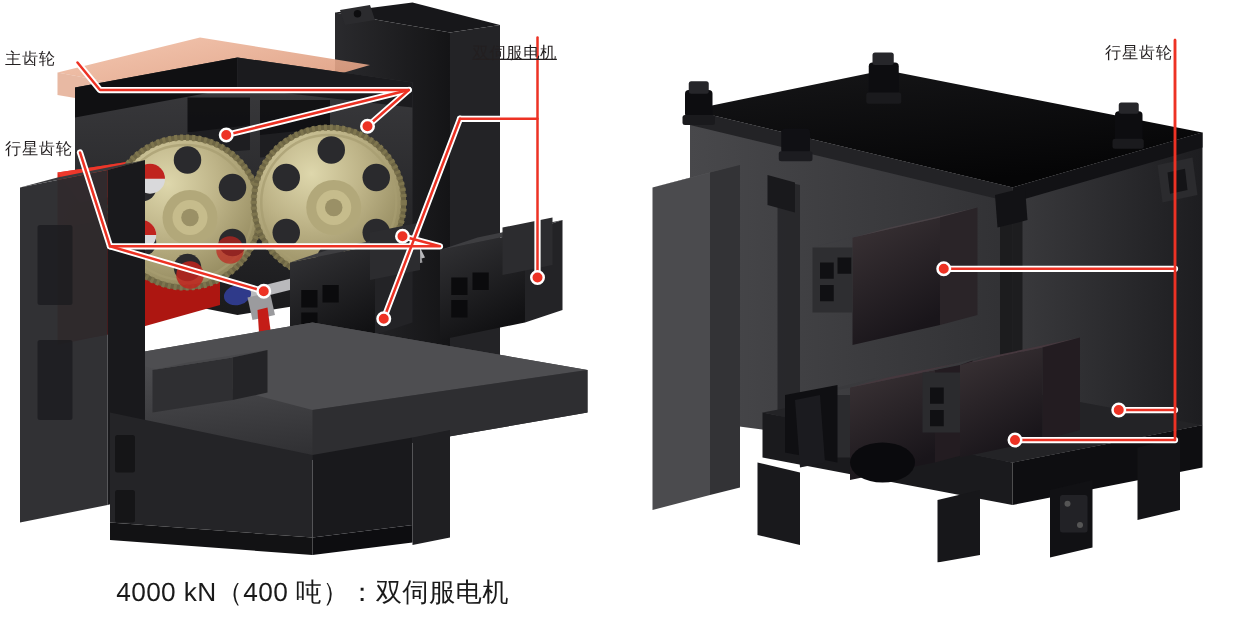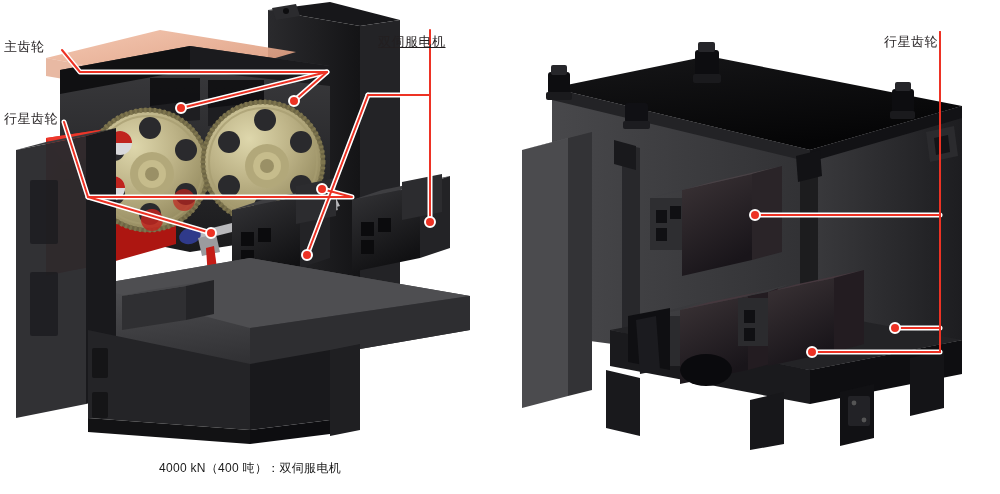--- a/index.html
+++ b/index.html
@@ -21,21 +21,21 @@
     position: absolute;
     font-size: 13px;
     line-height: 1.1;
     color: #231f20;
     white-space: nowrap;
     letter-spacing: 0.5px;
     margin-top: 32px;
   }
   .caption {
     position: absolute;
-    font-size: 12px;
+    font-size: 21px;
     color: #1a1a1a;
     white-space: nowrap;
     letter-spacing: 0.3px;
   }
 
   
   .overlay {
     position: absolute;
     left: 0; top: 0;
     width: 1000px; height: 494px;

